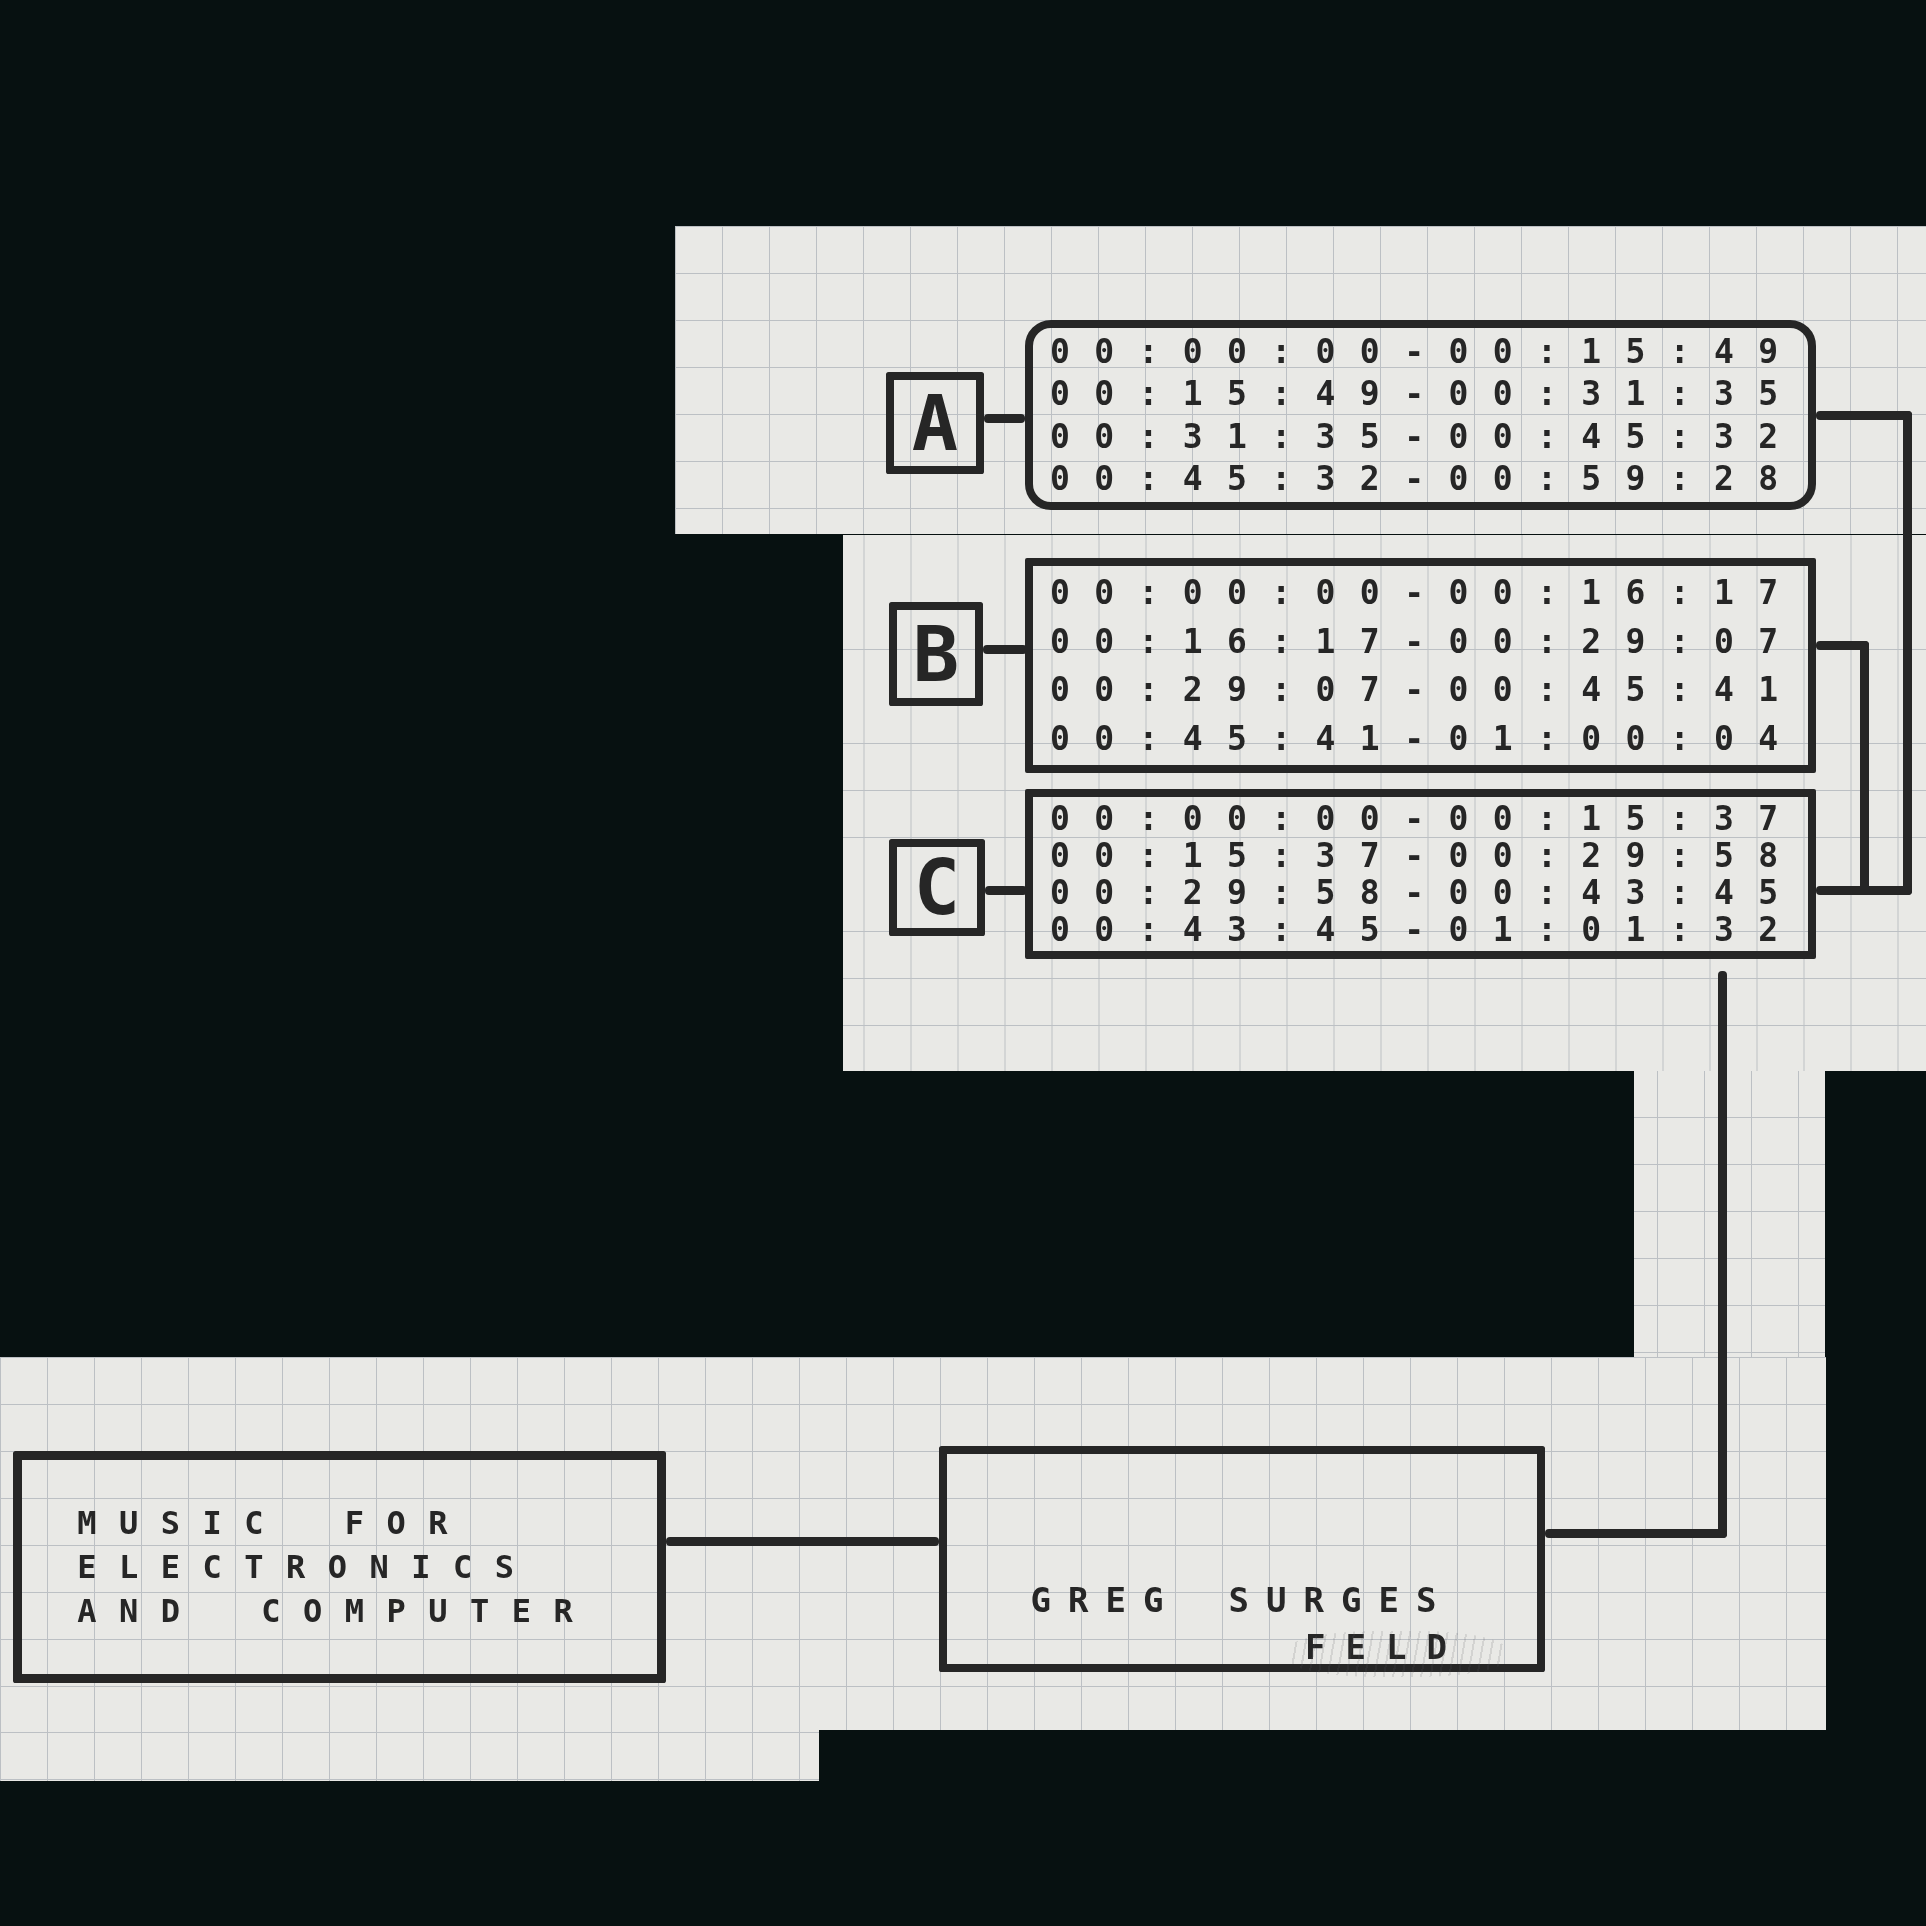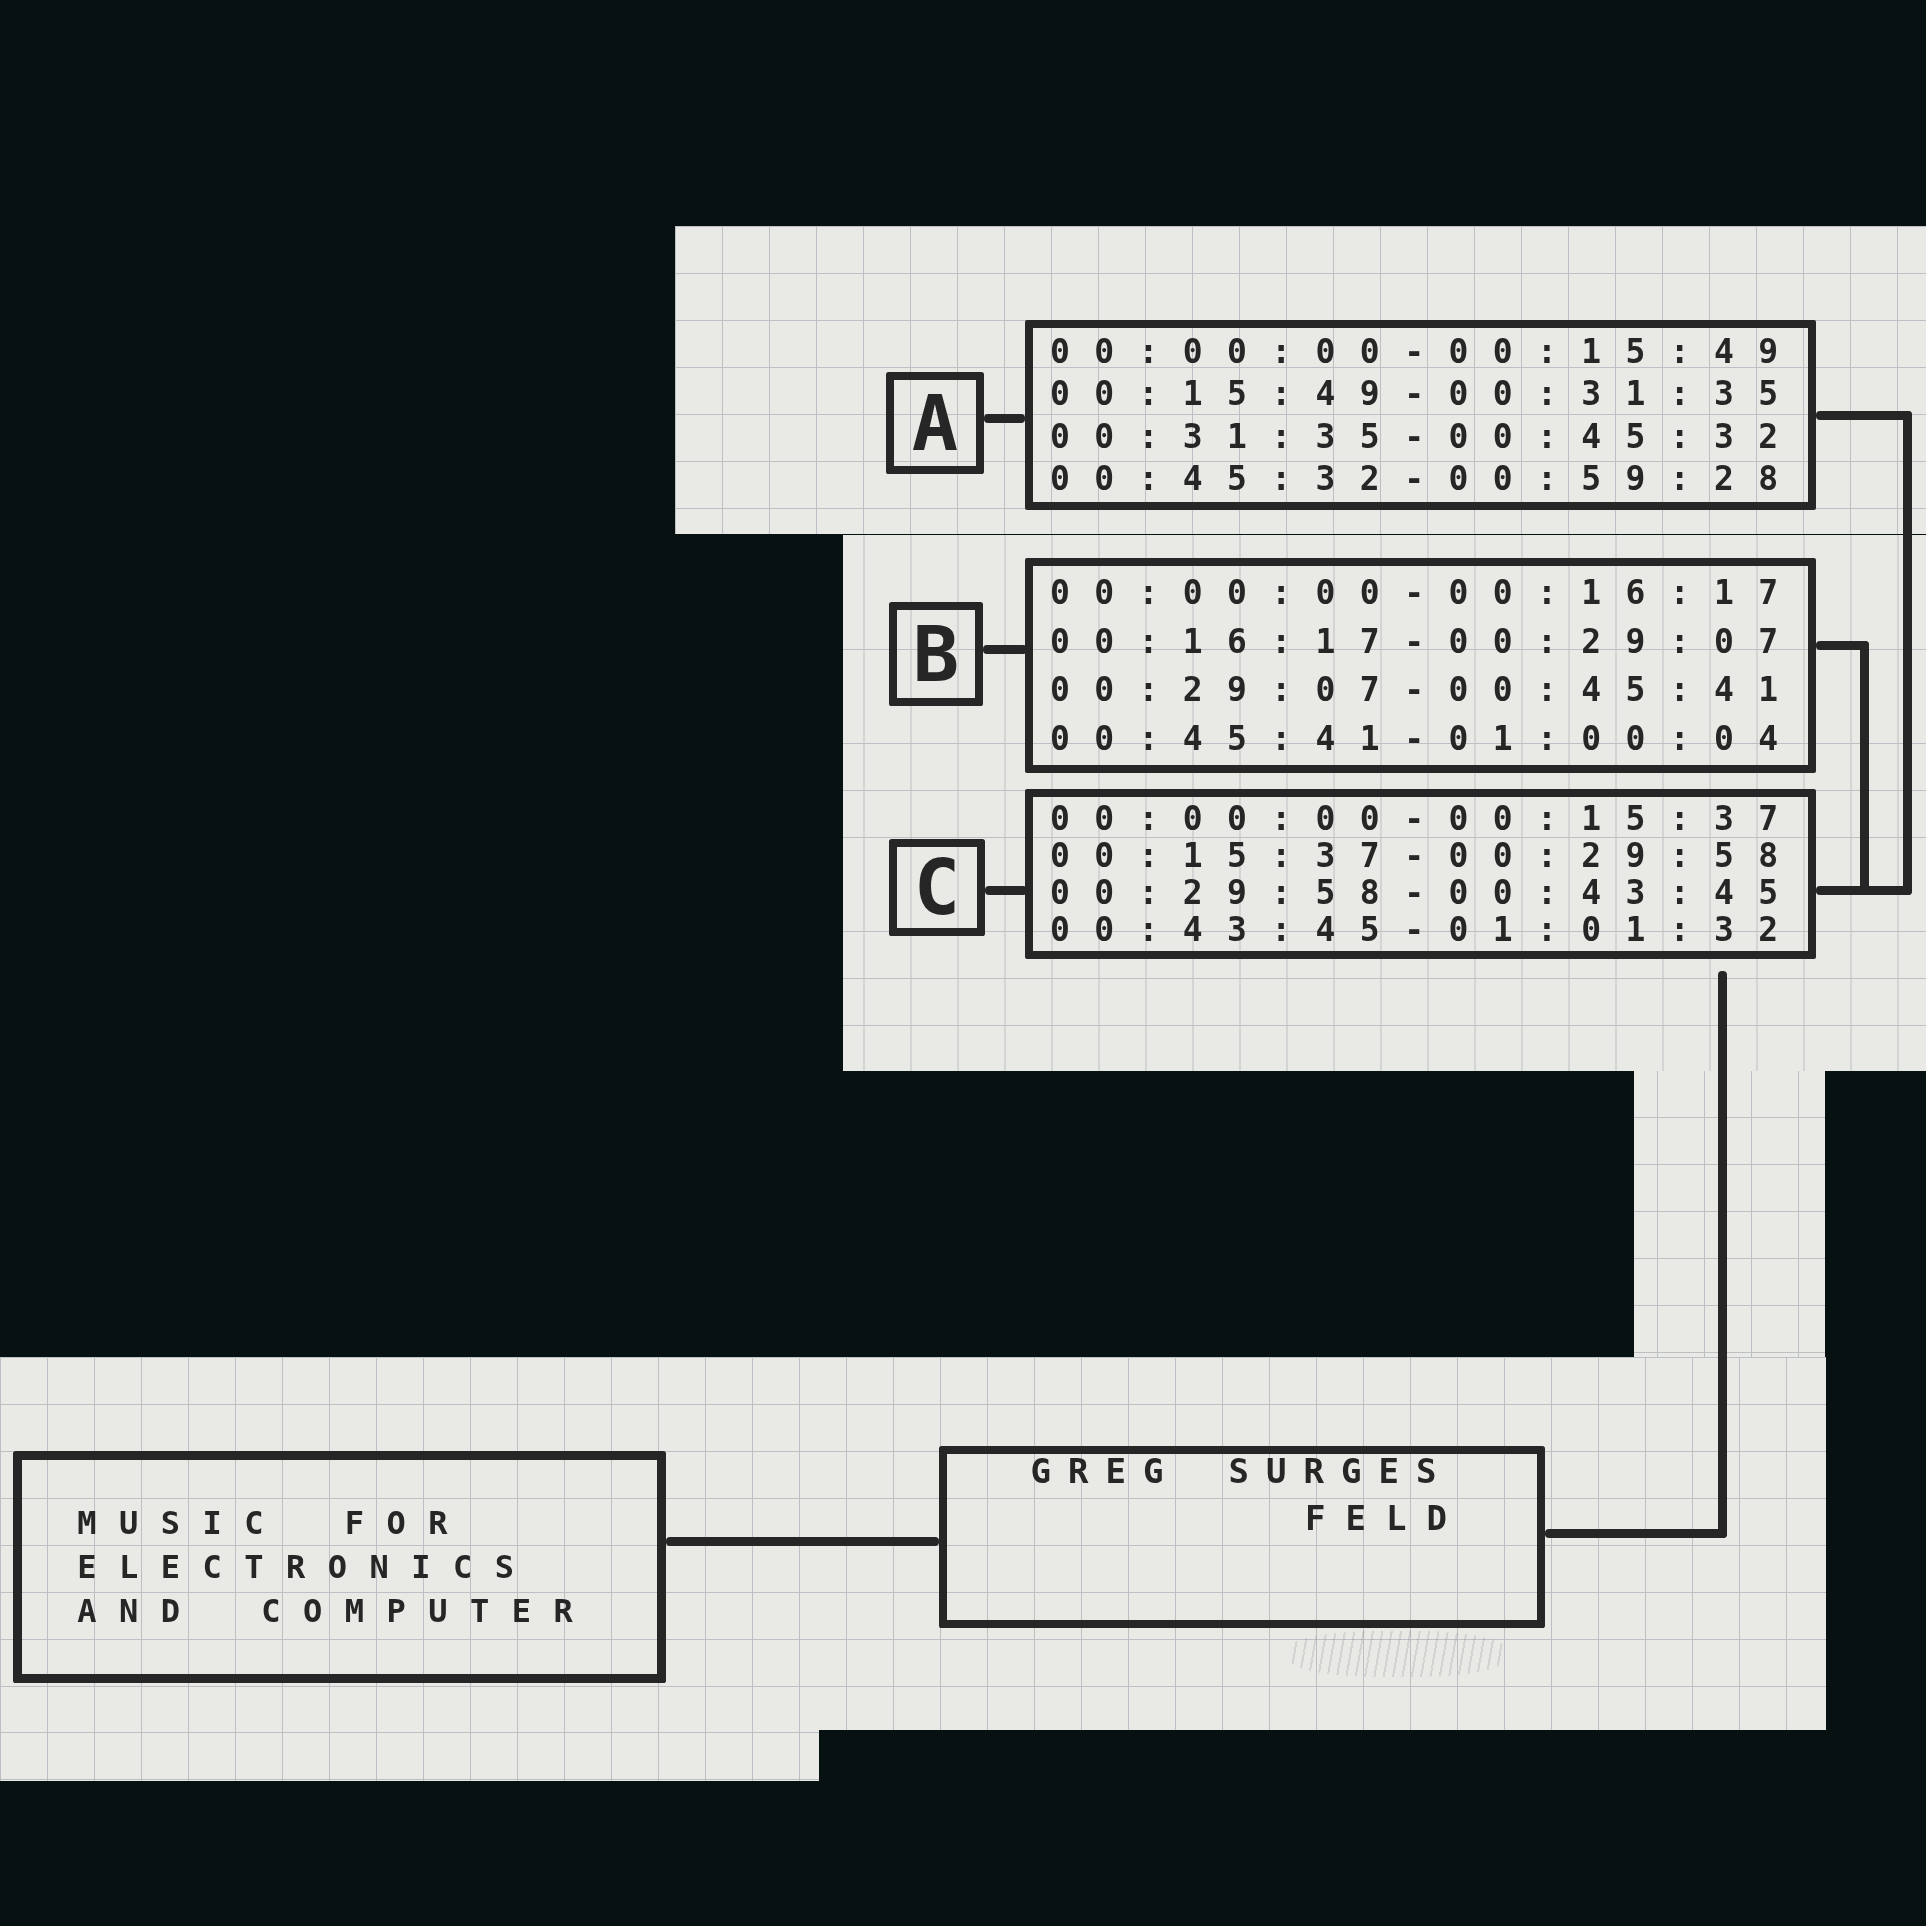--- a/index.html
+++ b/index.html
@@ -37,21 +37,21 @@
     font-size:77px;font-weight:700;color:var(--ink);line-height:1;
   }
   .a-box{left:886px;top:372px;width:98px;height:102px;}
   .b-box{left:889px;top:602px;width:94px;height:104px;}
   .c-box{left:889px;top:839px;width:96px;height:97px;}
   .table{
     position:absolute;border:8.6px solid var(--ink);box-sizing:border-box;border-radius:2px;
     display:flex;flex-direction:column;justify-content:space-around;
     padding:2.6px 0 2.6px 17px;
   }
-  .t-a{left:1025px;top:320px;width:791px;height:190px;}
+  .t-a{left:1025px;top:320px;width:791px;height:190px;border-radius:26px;}
   .t-b{left:1025px;top:558px;width:791px;height:215px;}
   .t-c{left:1025px;top:789px;width:791px;height:170px;}
   .trow{
     font-size:33px;font-weight:700;letter-spacing:24.4px;line-height:1;
     color:var(--ink);white-space:nowrap;
   }
   .hline,.vline{position:absolute;background:var(--ink);border-radius:4px;}
   .stub-a{left:984px;top:414px;width:41px;height:8.6px;}
   .stub-b{left:983px;top:645px;width:44px;height:8.6px;}
   .stub-c{left:985px;top:886px;width:42px;height:8.6px;}
@@ -64,22 +64,22 @@
   .conn-c-h{left:1545px;top:1529px;width:182px;height:8.6px;}
   .conn-title{left:666px;top:1537px;width:273px;height:8.6px;}
   
   .title-box{
     left:13.2px;top:1451px;width:653px;height:232px;
     flex-direction:column;align-items:flex-start;justify-content:center;
     padding-left:55px;row-gap:12px;border-width:9.2px;
   }
   .title-line{font-size:32px;font-weight:700;letter-spacing:22.5px;word-spacing:17px;color:var(--ink);line-height:1;}
   .artist-box{
-    left:939px;top:1446px;width:606px;height:182px;
-    flex-direction:column;align-items:stretch;justify-content:flex-start;row-gap:13.2px;
+    left:939px;top:1446px;width:606px;height:226px;
+    flex-direction:column;align-items:stretch;justify-content:flex-end;row-gap:13.2px;
   }
   .artist-name{font-size:34px;font-weight:700;letter-spacing:17px;word-spacing:10.6px;color:var(--ink);text-align:center;line-height:1;}
   .album-title{font-size:34px;font-weight:700;letter-spacing:20px;color:var(--ink);text-align:right;padding-right:70px;line-height:1;}
   .smudge{
     position:absolute;left:1288px;top:1631px;width:218px;height:46px;
     background:repeating-linear-gradient(100deg, rgba(90,90,95,.28) 0 2px, transparent 2px 9.2px);
     filter:blur(0.7px);opacity:.55;border-radius:40%;
   }
 </style>
 </head>

